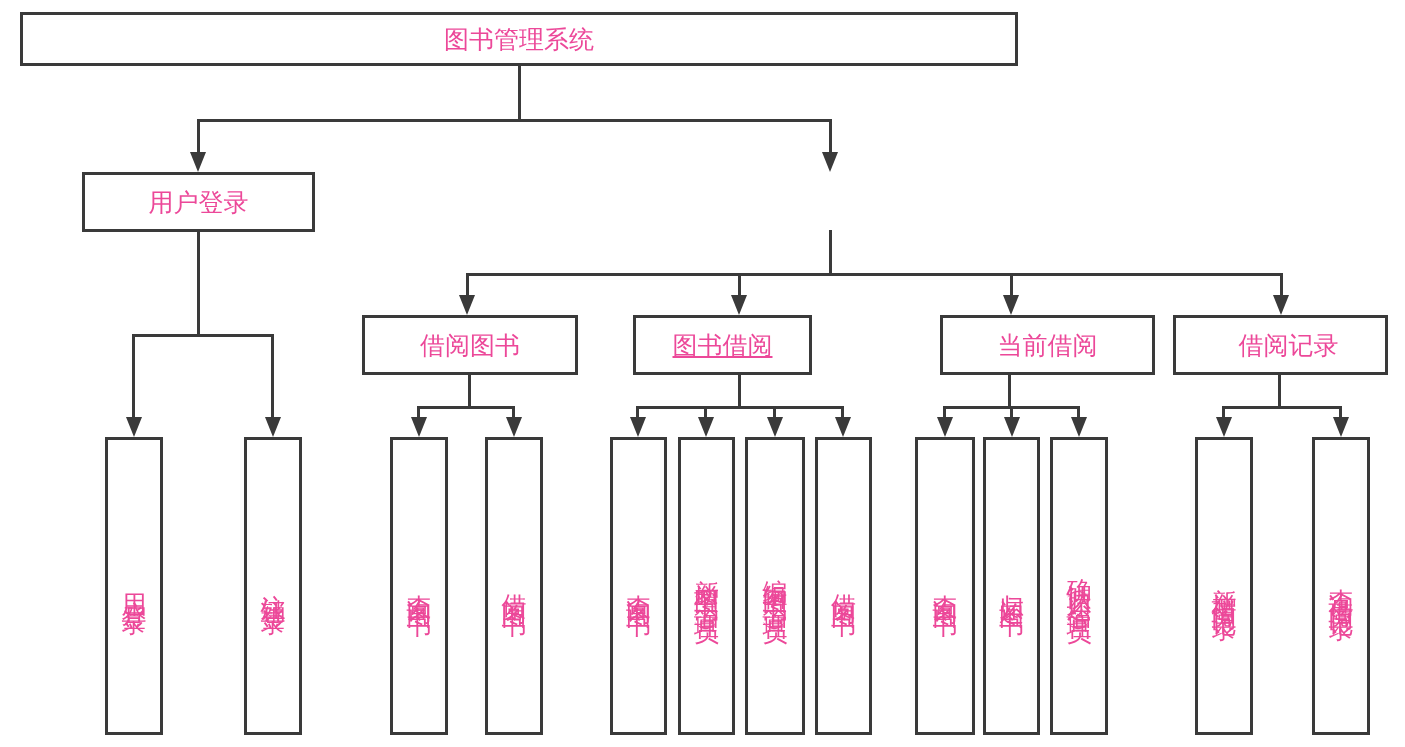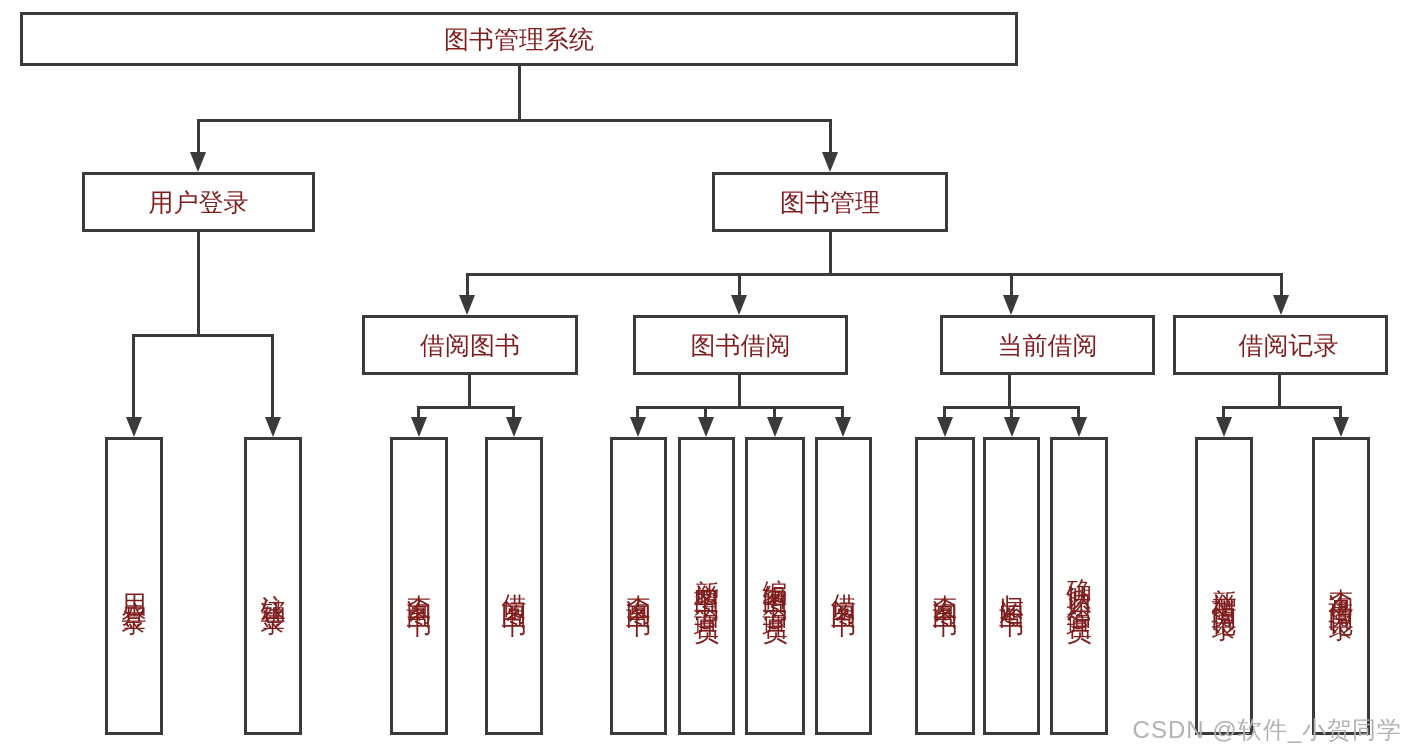--- a/index.html
+++ b/index.html
@@ -14,21 +14,21 @@
   }
   .box {
     position: absolute;
     box-sizing: border-box;
     border: 3px solid #3a3a3a;
     background: #ffffff;
     display: flex;
     align-items: center;
     justify-content: center;
     font-size: 25px;
-    color: #7f1d1d;
+    color: #ec4899;
     white-space: nowrap;
   }
   .vbox span {
     writing-mode: vertical-rl;
     letter-spacing: 6px;
     line-height: 1;
   }
   .vl { position: absolute; width: 3px; background: #3a3a3a; }
   .hl { position: absolute; height: 3px; background: #3a3a3a; }
   .ah {
@@ -54,29 +54,26 @@
 <div id="stage">
 
   <div class="box" style="left:20px; top:12px; width:998px; height:54px;">
     <span>图书管理系统</span>
   </div>
 
   <div class="box" style="left:82px; top:172px; width:233px; height:60px;">
     <span>用户登录</span>
   </div>
 
-  <div class="box" style="left:712px; top:172px; width:236px; height:60px;">
-    <span>图书管理</span>
-  </div>
 
   <div class="box" style="left:362px; top:315px; width:216px; height:60px;">
     <span>借阅图书</span>
   </div>
 
-  <div class="box" style="left:633px; top:315px; width:215px; height:60px;">
+  <div class="box" style="left:633px; top:315px; width:179px; height:60px;text-decoration:underline;">
     <span>图书借阅</span>
   </div>
 
   <div class="box" style="left:903px; top:315px; width:215px; height:60px;margin-left:37px;">
     <span>当前借阅</span>
   </div>
 
   <div class="box" style="left:1173px; top:315px; width:215px; height:60px;padding-left:16px;">
     <span>借阅记录</span>
   </div>
@@ -177,15 +174,14 @@
   <div class="vl" style="left:1077px; top:406px; height:14px;"></div>
   <div class="ah" style="left:1071px; top:417px;"></div>
 
   <div class="vl" style="left:1278px; top:373px; height:36px;"></div>
   <div class="hl" style="left:1222px; top:406px; width:120px;"></div>
   <div class="vl" style="left:1222px; top:406px; height:14px;"></div>
   <div class="ah" style="left:1216px; top:417px;"></div>
   <div class="vl" style="left:1339px; top:406px; height:14px;"></div>
   <div class="ah" style="left:1333px; top:417px;"></div>
 
-  <div class="watermark">CSDN @软件_小贺同学</div>
 
 </div>
 
 </body></html>

